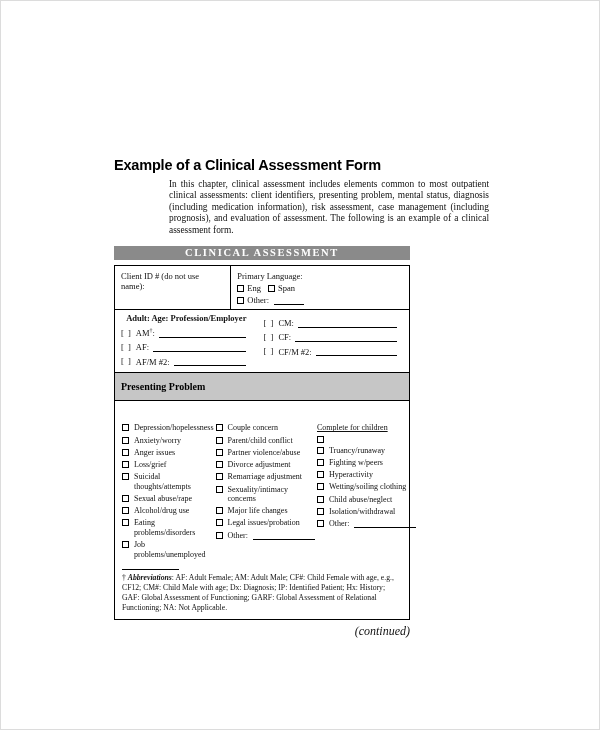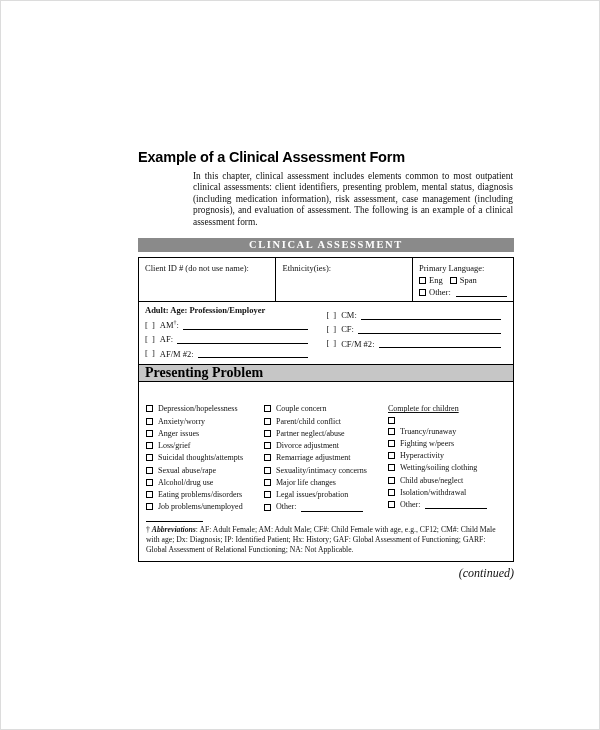--- a/index.html
+++ b/index.html
@@ -2,21 +2,21 @@
 <html><head>
 <meta charset="utf-8">
 <style>
   html,body{margin:0;padding:0;background:#fff;}
   .page{
     position:relative;width:600px;height:730px;box-sizing:border-box;
     background:#fff;border:1px solid #dcdcdc;
     font-family:"Liberation Serif", serif;color:#111;
     overflow:hidden;
   }
-  .content{position:absolute;left:113px;top:148px;width:376px;margin-left:24px;}
+  .content{position:absolute;left:113px;top:156px;width:296px;}
   .doc-title{
     font-family:"Liberation Sans", sans-serif;
     font-weight:bold;font-size:14.5px;letter-spacing:-0.2px;color:#000;
   }
   .intro{
     margin:6px 0 0 55px;width:320px;
     font-size:9.4px;line-height:1.22;text-align:justify;
   }
   .bar-title{
     margin-top:10px;height:14px;line-height:14px;background:#8a8a8a;
@@ -35,29 +35,29 @@
   .lang-line{margin-top:2px;display:flex;align-items:center;}
   .cb{
     display:inline-block;box-sizing:border-box;width:7px;height:7px;
     border:1px solid #000;background:#fff;flex:none;
   }
   .lang-line .cb{margin-right:3px;}
   .lang-opt{margin-right:7px;}
   .participants{display:block;padding:3px 6px 4px;font-size:8.5px;line-height:1.3;}
   .half{box-sizing:border-box;width:48.5%;padding:3px 6px 6px;font-size:8.5px;}
   .half.right{width:51.5%;}
-  .sec-head{font-weight:bold;font-size:8.5px;}
+  .sec-head{font-weight:bold;font-size:8.5px;text-align:center;}
   .blank-row{display:flex;align-items:flex-end;margin-top:3.5px;font-size:8.5px;}
   .bracket{letter-spacing:1px;flex:none;}
   .blank-label{margin-left:4px;flex:none;}
   .blank-label sup{font-size:6px;}
   .write-line{flex:1;border-bottom:1px solid #000;height:9px;margin:0 6px 0 4px;}
   .pp-bar{
     background:#c6c6c6;border-bottom:1px solid #000;
-    font-weight:bold;font-size:14px;padding:0 6px;color:#000;
+    font-weight:bold;font-size:10px;padding:8px 6px;color:#000;
   }
   .pp-body{display:block;padding:22px 5px 0;}
   .cols{display:flex;}
   .col{font-size:8px;line-height:1.18;}
   .col.col1{width:118px;}
   .col.col2{width:124px;}
   .col.col3{flex:1;}
   .chk-item{display:flex;margin-bottom:2.8px;}
   .chk-item .cb{margin:1px 5px 0 2px;}
   .chk-label{display:block;}
@@ -82,23 +82,20 @@
     <div class="intro">In this chapter, clinical assessment includes elements common to most outpatient clinical assessments: client identifiers, presenting problem, mental status, diagnosis (including medication information), risk assessment, case management (including prognosis), and evaluation of assessment. The following is an example of a clinical assessment form.</div>
 
     <div class="bar-title">CLINICAL ASSESSMENT</div>
 
     <div class="form-table">
 
       <div class="row row1">
         <div class="cell c1">
           <span>Client ID # (do not use name):</span>
         </div>
-        <div class="cell c2">
-          <span>Ethnicity(ies):</span>
-        </div>
         <div class="cell c3">
           <div>Primary Language:</div>
           <div class="lang-line">
             <span class="cb"></span>
             <span class="lang-opt">Eng</span>
             <span class="cb"></span>
             <span class="lang-opt">Span</span>
           </div>
           <div class="lang-line">
             <span class="cb"></span>
@@ -200,21 +197,21 @@
                 <div class="chk-item">
                 <span class="cb"></span>
                 <span class="chk-label">Couple concern</span>
               </div>
                 <div class="chk-item">
                 <span class="cb"></span>
                 <span class="chk-label">Parent/child conflict</span>
               </div>
                 <div class="chk-item">
                 <span class="cb"></span>
-                <span class="chk-label">Partner neglect/abuse</span>
+                <span class="chk-label">Partner violence/abuse</span>
               </div>
                 <div class="chk-item">
                 <span class="cb"></span>
                 <span class="chk-label">Divorce adjustment</span>
               </div>
                 <div class="chk-item">
                 <span class="cb"></span>
                 <span class="chk-label">Remarriage adjustment</span>
               </div>
                 <div class="chk-item">

